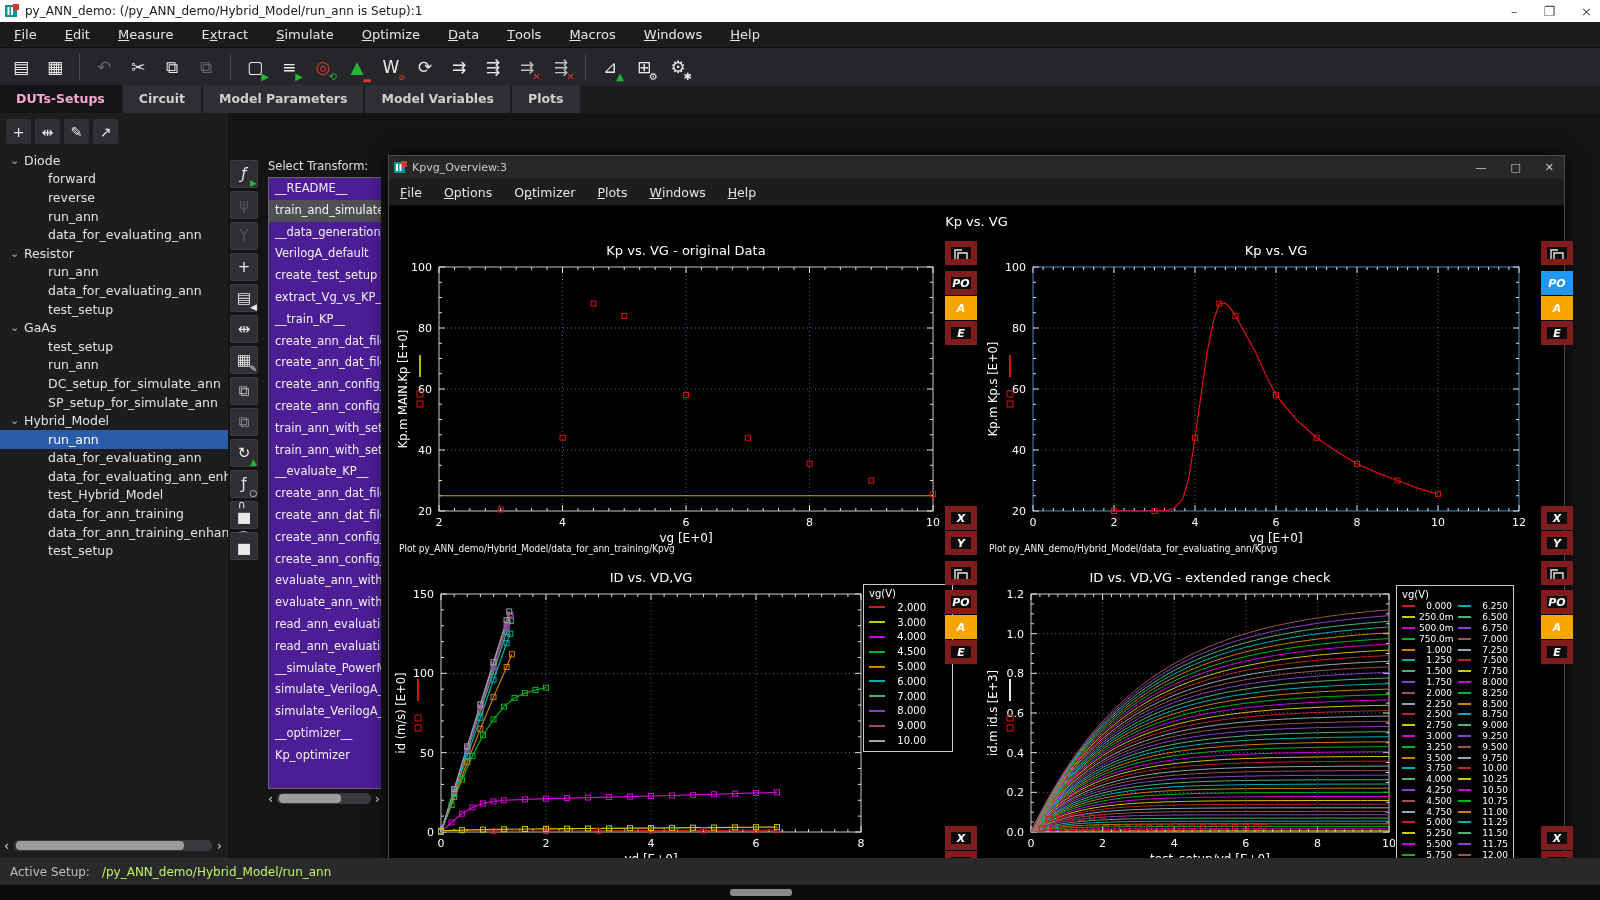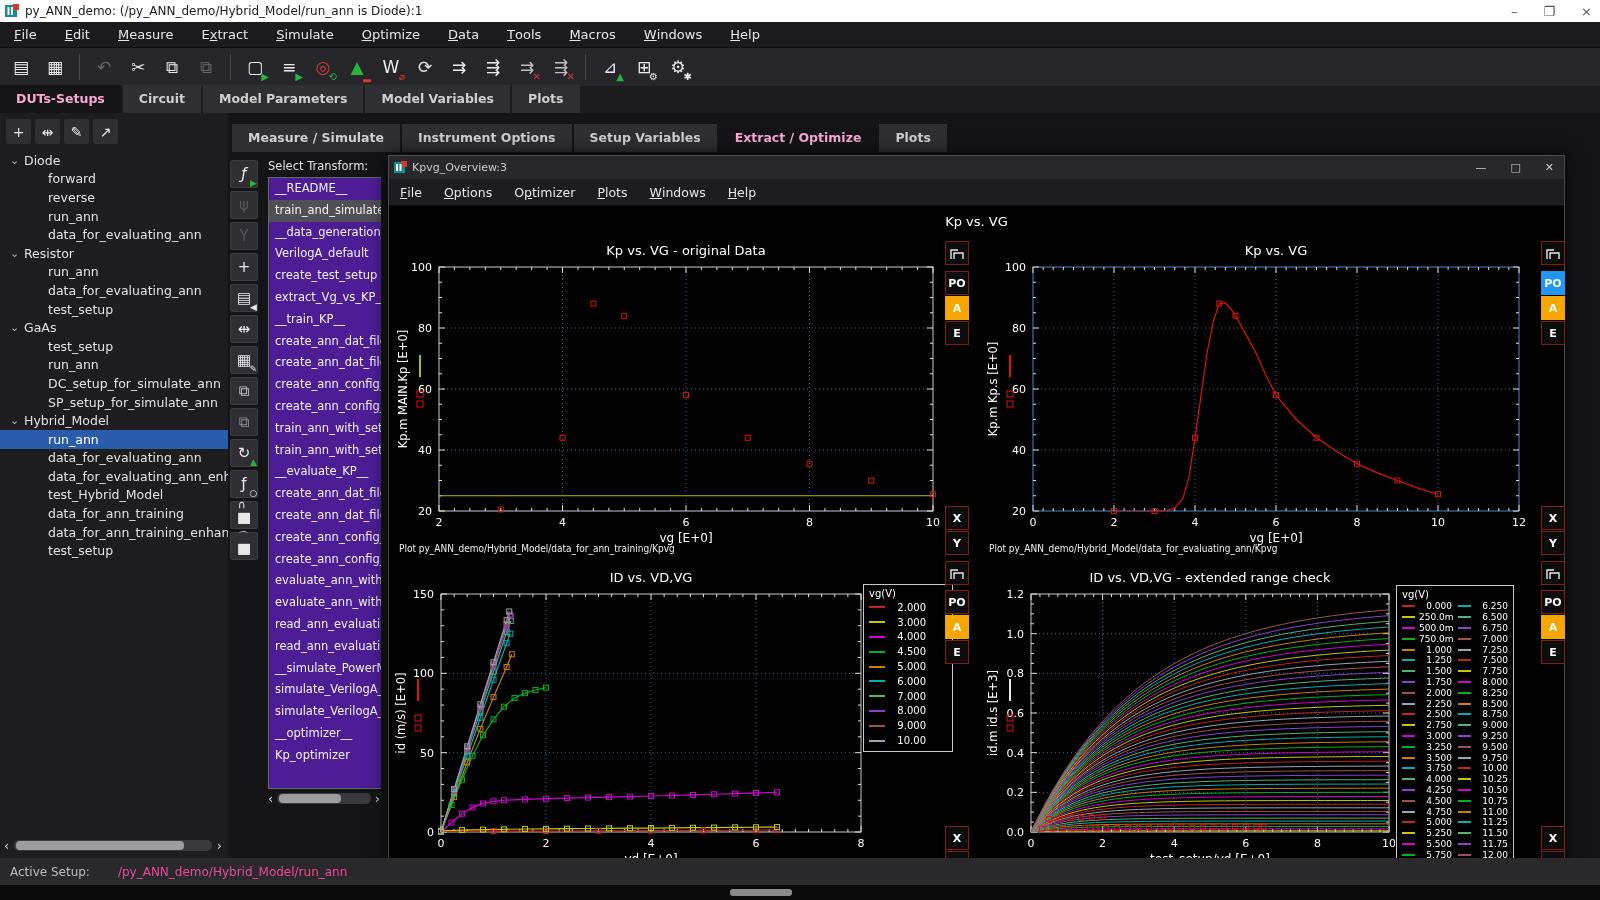--- a/index.html
+++ b/index.html
@@ -61,43 +61,43 @@
   .lg-swatch{display:inline-block;height:2px;}
   .lg-label{text-align:right;}
   #legend-bl .lg-row{height:14.8px;}
   #legend-bl .lg-swatch{width:16px;margin-right:5px;}
   #legend-bl .lg-label{font-size:10px;width:36px;}
   #legend-br{display:flex;gap:6px;}
   #legend-br .lg-row{height:10.8px;}
   #legend-br .lg-swatch{width:13px;margin-right:4px;}
   #legend-br .lg-label{font-size:9px;width:33px;}
   
-  .pbtn{position:absolute;width:24px;height:24px;background:#0c0c0c;border:1px solid #7f1d1d;box-sizing:border-box;
-    color:#fff;font-size:11px;font-weight:bold;display:flex;align-items:center;justify-content:center;}
+  .pbtn{position:absolute;width:32px;height:24px;background:#0c0c0c;border:6px solid #7f1d1d;box-sizing:border-box;
+    color:#fff;font-size:11px;font-weight:bold;display:flex;align-items:center;justify-content:center;font-style:italic;}
   .pbtn.act-a{background:#f7a600;border-color:#f7a600;}
   .pbtn.act-po{background:#2196f3;border-color:#2196f3;}
   .pbtn svg{display:block;}
   
   #statusbar{left:0;top:858px;width:1600px;height:27px;background:#29292c;display:flex;align-items:center;font-size:12px;}
   #statusbar .lab{color:#bdbdbd;margin-left:10px;}
-  #statusbar .val{color:#ec4899;margin-left:28px;}
+  #statusbar .val{color:#bef264;margin-left:12px;}
   #bottomstrip{left:0;top:885px;width:1600px;height:15px;background:#0b0b0c;}
   #bottomstrip .pill{position:absolute;left:730px;top:4px;width:62px;height:7px;background:#8a8a8a;border-radius:3px;}
 </style>
 </head>
 <body>
 
 <div class="abs" id="titlebar">
   <svg width="14" height="14" style="margin-left:5px">
     <rect x="0" y="1" width="12" height="12" fill="#0e8f96"></rect>
     <rect x="8" y="0" width="6" height="6" fill="#d23a2e"></rect>
     <rect x="2.5" y="3" width="2" height="8" fill="#fff"></rect>
       <rect x="6" y="3" width="2" height="8" fill="#fff"></rect>
   </svg>
-  <span class="t">py_ANN_demo: (/py_ANN_demo/Hybrid_Model/run_ann is Diode):1</span>
+  <span class="t">py_ANN_demo: (/py_ANN_demo/Hybrid_Model/run_ann is Setup):1</span>
   <div id="win-controls">
     <span>–</span>
     <span>❐</span>
     <span>×</span>
   </div>
 </div>
 
 <div class="abs" id="menubar">
     <span class="menu-item">
       <u>F</u>
@@ -312,27 +312,20 @@
   <div class="hscroll" style="left:4px;top:725px;width:218px">
     <span>‹</span>
     <div class="hs-track" style="flex:1;margin:0 5px">
         <div class="hs-thumb" style="left:2px;width:168px"></div>
       </div>
     <span>›</span>
   </div>
 </div>
 
 <div class="abs" id="setuparea">
-  <div id="setuptabs">
-      <span class="tab">Measure / Simulate</span>
-      <span class="tab">Instrument Options</span>
-      <span class="tab">Setup Variables</span>
-      <span class="tab active">Extract / Optimize</span>
-      <span class="tab">Plots</span>
-    </div>
   <div id="xformstrip">
       <div class="strip-btn">
         <span class="g" style="color: rgb(232, 232, 232); font-style: italic;">ƒ</span>
         <span class="o" style="color: rgb(39, 180, 60);">▶</span>
       </div>
       <div class="strip-btn">
         <span class="g" style="color: rgb(85, 85, 90);">ψ</span>
       </div>
       <div class="strip-btn">
         <span class="g" style="color: rgb(85, 85, 90);">Y</span>

